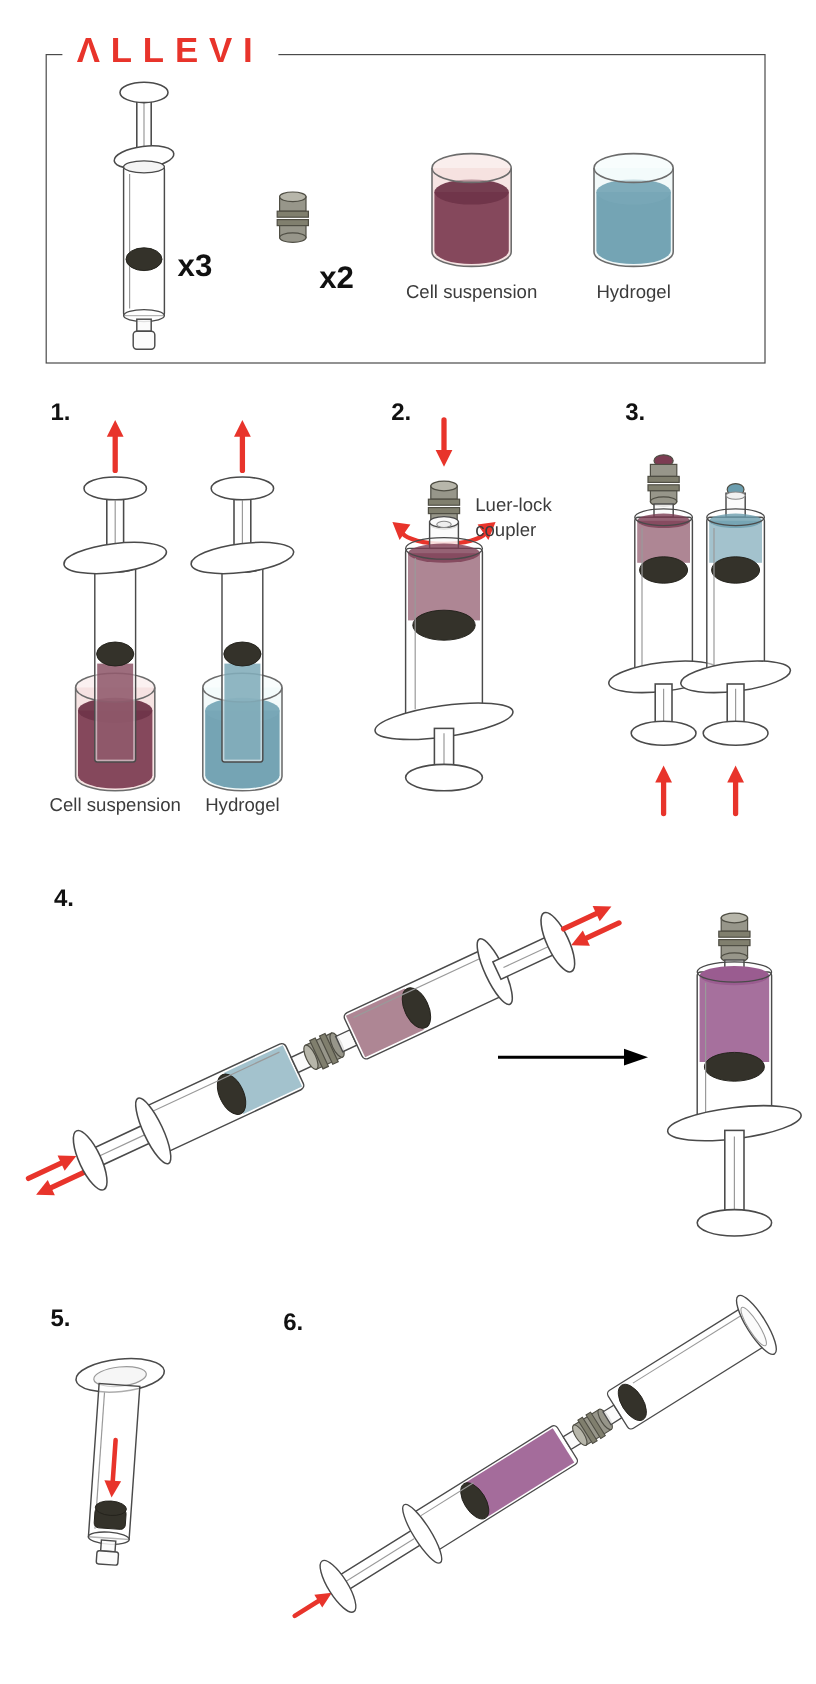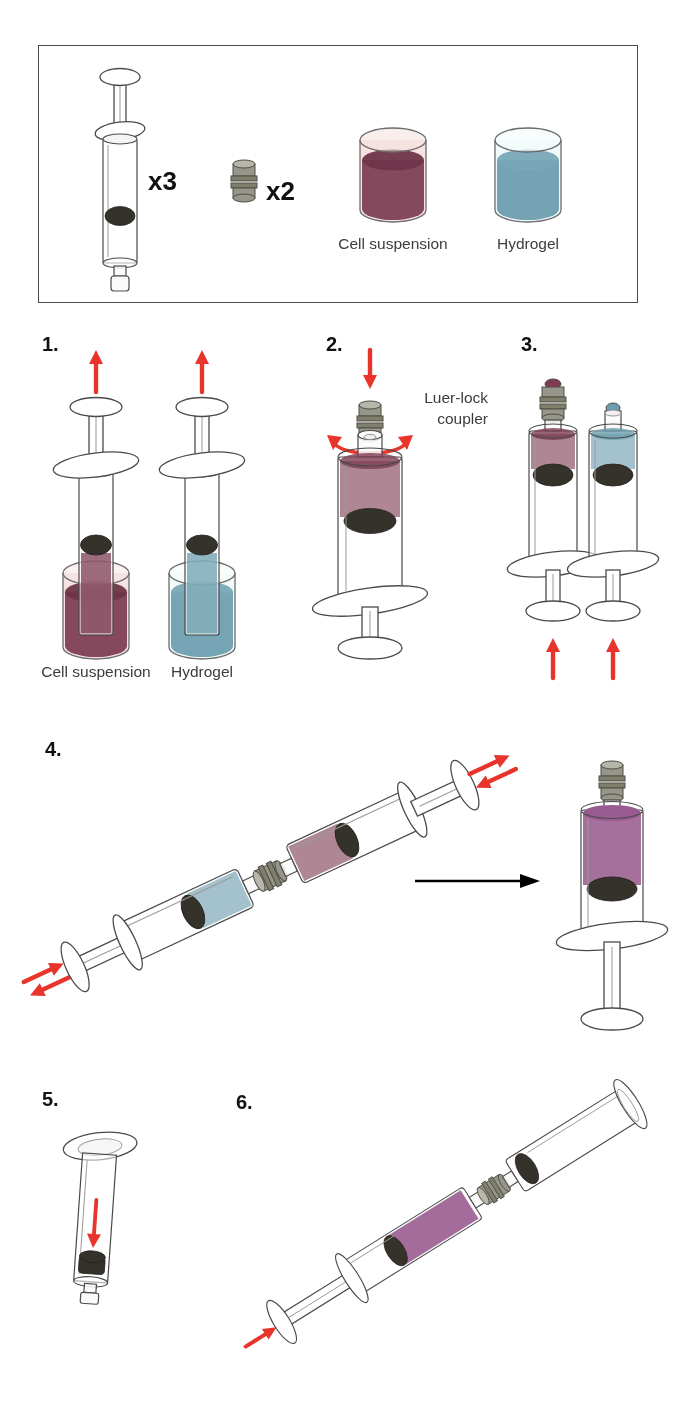--- a/index.html
+++ b/index.html
@@ -4,21 +4,21 @@
 <style>
   html,body{margin:0;padding:0;background:#fff;}
   .page{position:relative;width:680px;height:1403px;background:#fff;overflow:hidden;
         font-family:"Liberation Sans","DejaVu Sans",sans-serif;}
   .abs{position:absolute;}
   .kit-box{position:absolute;left:38px;top:45px;width:598px;height:256px;
            border:1.6px solid #4a4a4a;background:#fff;}
   .logo{position:absolute;left:52px;top:27px;background:#fff;padding:0 12px;
         font-size:29px;font-weight:bold;letter-spacing:9px;
         color:var(--brand-red,#E8342B);z-index:3;}
-  .count{position:absolute;font-size:26px;font-weight:bold;color:#111;z-index:2;}
+  .count{position:absolute;font-size:26px;font-weight:bold;color:#111;z-index:2;margin-top:40px;}
   .cap-label{position:absolute;font-size:15.5px;color:var(--label-text,#3C3C3C);
              text-align:right;transform:translateX(-50%);white-space:nowrap;z-index:2;}
   .step-num{position:absolute;font-size:20px;font-weight:bold;color:#111;z-index:2;}
   .annot{position:absolute;font-size:15.5px;color:var(--label-text,#3C3C3C);
          width:92px;line-height:1.35;z-index:2;}
   svg{position:absolute;overflow:visible;}
   .glass{fill:rgba(255,255,255,0.55);stroke:#4a4a4a;stroke-width:1.2;}
   .glass2{fill:rgba(250,250,250,0.85);stroke:#4a4a4a;stroke-width:1.2;}
   .outl{fill:#fff;stroke:#4a4a4a;stroke-width:1.3;}
   .rodl{stroke:#9a9a9a;stroke-width:1;}
@@ -30,20 +30,21 @@
   .arrh{fill:var(--arrow-red,#E8342B);}
   .blk{stroke:#000;stroke-width:2.6;}
   .blkh{fill:#000;}
 </style>
 </head>
 <body>
 
 <div class="page">
 
   <div class="kit-box"></div>
+  <div class="logo">ΛLLEVI</div>
 
   <svg class="abs" style="left:70px;top:55px;" width="110" height="250" viewBox="0 0 110 250">
     <rect class="outl" x="44" y="26" width="12" height="46"></rect>
     <line class="rodl" x1="50" y1="30" x2="50" y2="70"></line>
     <ellipse class="outl" cx="50" cy="22" rx="20" ry="8.5"></ellipse>
     <ellipse class="outl" cx="50" cy="76" rx="25" ry="9" transform="rotate(-7 50 76)"></ellipse>
     <rect class="glass" x="33" y="84" width="34" height="124" rx="2"></rect>
     <ellipse cx="50" cy="84" rx="17" ry="5" fill="#f4f4f4" stroke="#4a4a4a" stroke-width="1.1"></ellipse>
     <line class="rodl" x1="38" y1="90" x2="38" y2="202"></line>
     <ellipse class="stopper" cx="50" cy="161" rx="15" ry="9.5"></ellipse>
@@ -153,21 +154,21 @@
       <ellipse cx="55" cy="116" rx="30" ry="8" fill="var(--cell-suspension,#7C3C52)" opacity=".8"></ellipse>
       <ellipse class="stopper" cx="55" cy="176" rx="26" ry="12.5"></ellipse>
       <ellipse cx="55" cy="112" rx="32" ry="9" fill="none" stroke="#4a4a4a" stroke-width="1.1"></ellipse>
       <line class="rodl" x1="31" y1="120" x2="31" y2="246"></line>
       <ellipse class="outl" cx="55" cy="256" rx="58" ry="13" transform="rotate(-8 55 256)"></ellipse>
       <rect class="outl" x="47" y="262" width="16" height="44"></rect>
       <line class="rodl" x1="55" y1="266" x2="55" y2="300"></line>
       <ellipse class="outl" cx="55" cy="303" rx="32" ry="11"></ellipse>
     </g>
   </svg>
-  <div class="annot" style="left:396px;top:388px;text-align:right;">Luer-lock coupler</div>
+  <div class="annot" style="left:396px;top:412px;">Luer-lock coupler</div>
 
   <div class="step-num" style="left:521px;top:333px;">3.</div>
   <svg class="abs" style="left:500px;top:345px;" width="180" height="345" viewBox="0 0 180 345">
 
     <g>
       <ellipse cx="53" cy="39" rx="8" ry="5" fill="var(--cell-suspension,#7C3C52)" stroke="#4f4e44" stroke-width="1"></ellipse>
       <rect class="cup" x="42" y="42" width="22" height="10"></rect>
       <rect class="cupd" x="40" y="52" width="26" height="5"></rect>
       <rect class="cupd" x="40" y="59" width="26" height="5"></rect>
       <rect class="cup" x="42" y="64" width="22" height="9"></rect>

